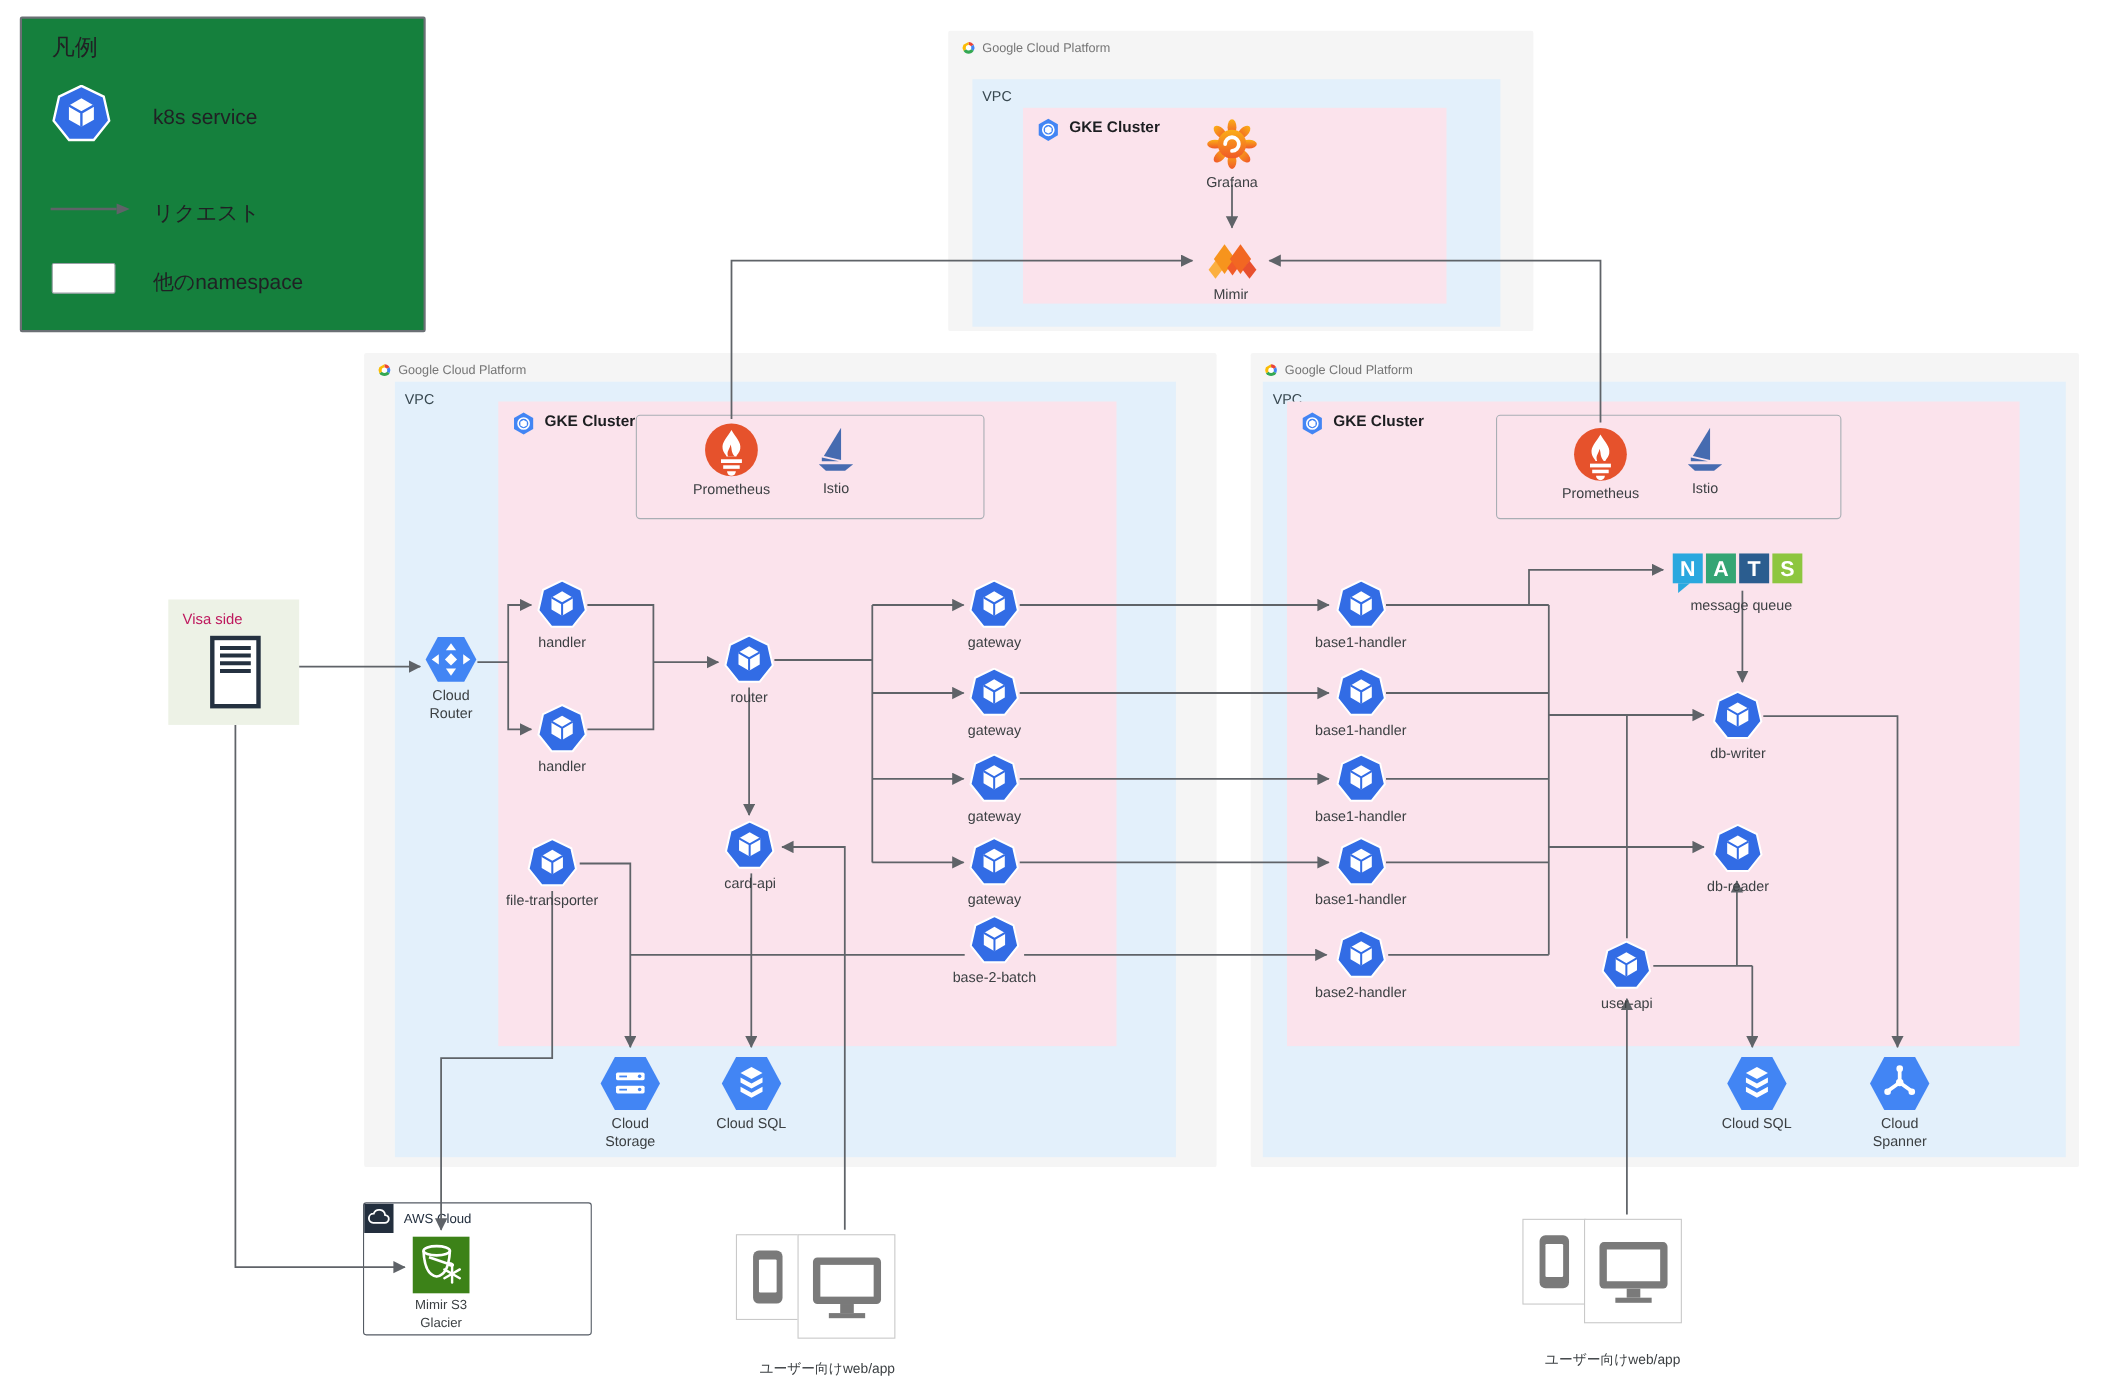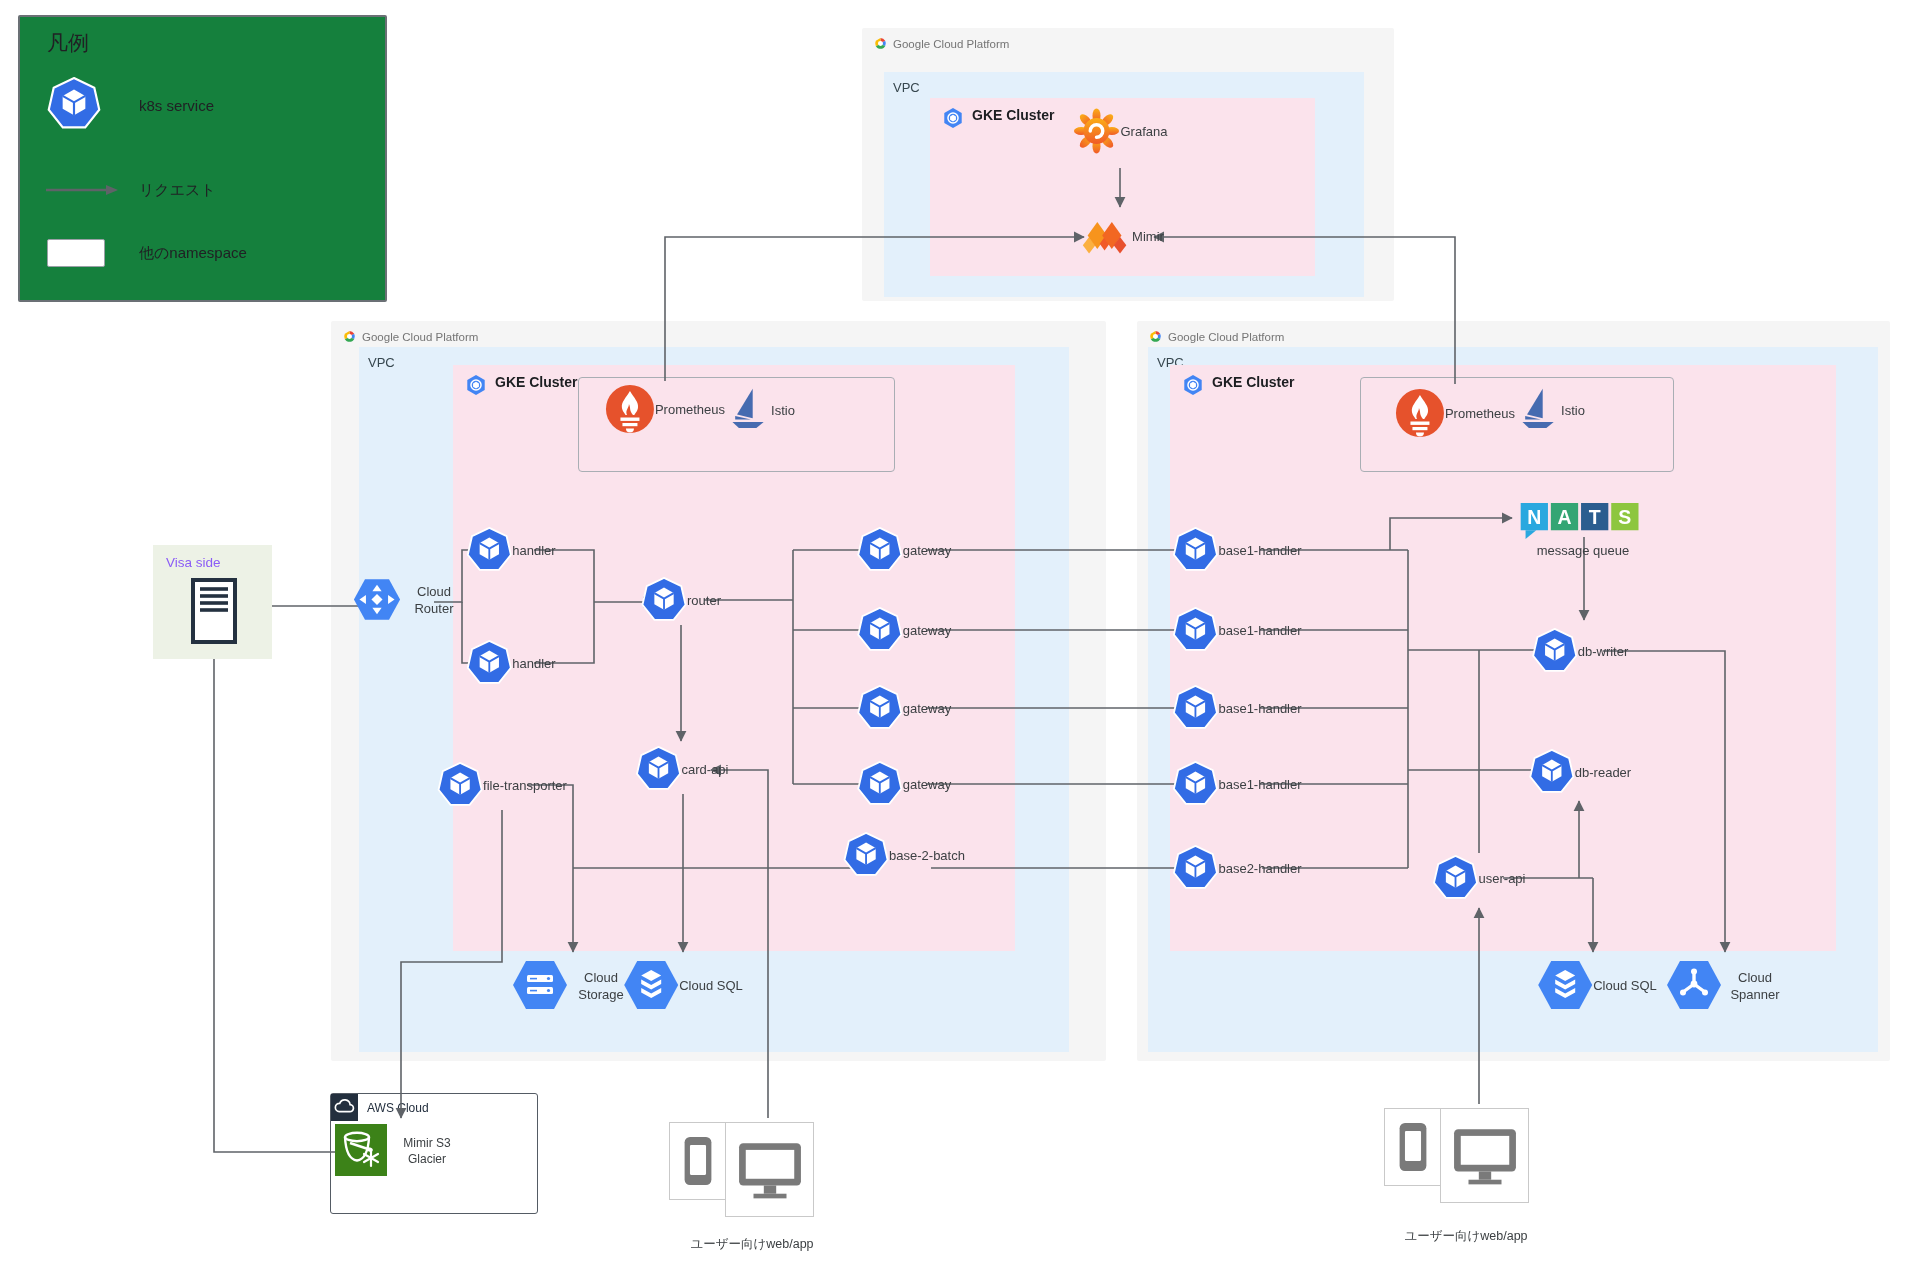--- a/index.html
+++ b/index.html
@@ -10,36 +10,36 @@
   .gcpbox{position:absolute;background:#f5f5f5;border-radius:2px;z-index:1;}
   .vpcbox{position:absolute;background:#e3f0fb;z-index:1;}
   .gkebox{position:absolute;background:#fbe3ec;z-index:1;}
   .nsbox{position:absolute;border:1px solid #a9aeb4;border-radius:4px;z-index:2;}
   .gcp-hdr{position:absolute;left:12px;top:9px;display:flex;align-items:center;gap:6px;
            font-size:11.5px;color:#757575;z-index:2;white-space:nowrap;}
   .vpc-label{position:absolute;left:9px;top:8px;font-size:13px;color:#37474f;z-index:2;}
   .gke-hdr{position:absolute;left:12px;top:9px;display:flex;align-items:flex-start;gap:8px;
            font-size:14px;font-weight:bold;color:#1c1e21;z-index:2;white-space:nowrap;}
   
-  .node{position:absolute;transform:translateX(-50%);display:flex;flex-direction:row;
+  .node{position:absolute;transform:translateX(-50%);display:flex;flex-direction:column;
         align-items:center;z-index:3;}
   .nlabel{margin-top:3px;font-size:13px;color:#3c4043;text-align:center;line-height:1.3;
           max-width:130px;white-space:nowrap;}
   .nlabel.wrap{white-space:normal;max-width:66px;}
   .wires{position:absolute;left:0;top:0;z-index:2;pointer-events:none;}
   
   .legend{position:absolute;left:18px;top:15px;width:365px;height:283px;background:#15803d;
           border:2px solid #6b7075;border-radius:2px;z-index:4;}
   .lg-title{position:absolute;left:27px;top:12px;font-size:21px;color:#202124;}
-  .lg-label{position:absolute;left:119px;font-size:15px;color:#202124;}
+  .lg-label{position:absolute;left:119px;font-size:19px;color:#202124;}
   .lg-ns-rect{position:absolute;left:27px;top:222px;width:56px;height:26px;
               border:1.5px solid #9aa0a6;border-radius:2px;background:#fff;}
   
   .visa{position:absolute;left:153px;top:545px;width:119px;height:114px;background:#edf2e6;z-index:2;}
-  .visa-label{position:absolute;left:13px;top:10px;font-size:13.5px;color:#8b5cf6;}
+  .visa-label{position:absolute;left:13px;top:10px;font-size:13.5px;color:#be185d;}
   .awsbox{position:absolute;left:330px;top:1093px;width:206px;height:119px;background:#fff;
           border:1.5px solid #545b64;border-radius:3px;z-index:2;}
   .aws-label{position:absolute;left:36px;top:7px;font-size:12px;color:#232f3e;}
   .devcard{position:absolute;background:#fff;border:1px solid #c9c9c9;z-index:2;
            display:flex;align-items:center;justify-content:center;}
   .dev-label{position:absolute;transform:translateX(-50%);font-size:12.5px;color:#3c4043;
              z-index:3;white-space:nowrap;}
   .natswrap{position:absolute;transform:translateX(-50%);display:flex;flex-direction:column;
             align-items:center;z-index:3;}
   svg text{font-family:"Liberation Sans","DejaVu Sans",sans-serif;}

